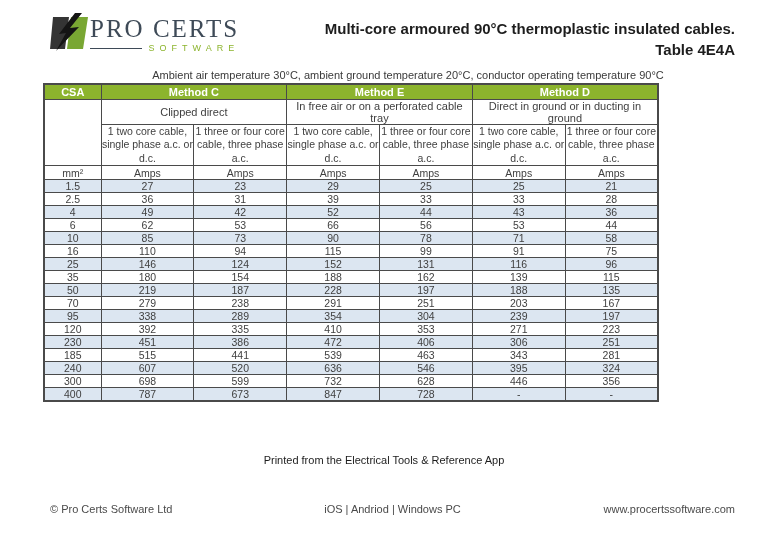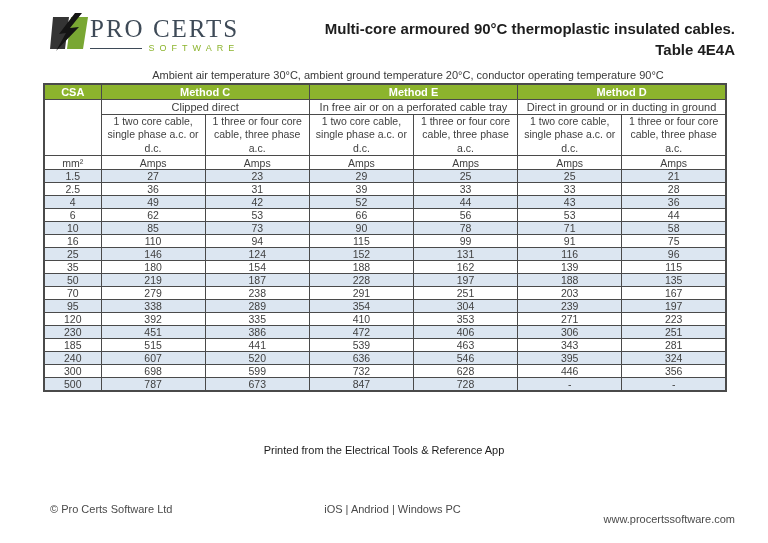--- a/index.html
+++ b/index.html
@@ -31,21 +31,21 @@
   .title-line { font-size: 15px; font-weight: bold; color: #1d1d1d; line-height: 1.4; }
 
   
   .subtitle {
     margin: 9px 0 2px 48px; font-size: 11px; color: #3a3a3a; text-align: center;
   }
 
   
   table.ratings {
     border-collapse: collapse; table-layout: fixed;
-    width: 684px; margin: 2px 0 0 43px;
+    width: 616px; margin: 2px 0 0 43px;
     border: 2px solid #4a4a4a;
     padding-left: 27px;
   }
   table.ratings th, table.ratings td {
     border: 1px solid #4a4a4a; text-align: center; vertical-align: middle;
     overflow: hidden; padding: 0;
   }
   .green-row th {
     background: #8cb42d; color: #ffffff;
     font-size: 11px; font-weight: bold; height: 15px; padding: 0 2px;
@@ -62,21 +62,21 @@
     text-align: center; font-weight: normal; font-size: 11px;
     margin-top: 52px; color: #1d1d1d;
   }
   .bottom {
     display: flex; justify-content: space-between; align-items: center;
     margin: 37px 33px 0 50px; font-size: 11px; color: #4a4a4a;
   }
   .bottom .cell { flex: 1; }
   .bottom .cell.left { text-align: left; }
   .bottom .cell.center { text-align: center; }
-  .bottom .cell.right { text-align: right; margin-top: 20px; }
+  .bottom .cell.right { text-align: right; }
 </style>
 </head>
 <body>
 
 <div class="page">
 
   <div class="top">
     <div class="logo">
       <svg class="logo-icon" viewBox="0 0 40 40">
         <polygon points="3,5 19,5 15,37 0,37" fill="#343434"></polygon>
@@ -279,21 +279,21 @@
         <tr>
           <td>300</td>
           <td>698</td>
           <td>599</td>
           <td>732</td>
           <td>628</td>
           <td>446</td>
           <td>356</td>
         </tr>
         <tr class="stripe">
-          <td>500</td>
+          <td>400</td>
           <td>787</td>
           <td>673</td>
           <td>847</td>
           <td>728</td>
           <td>-</td>
           <td>-</td>
         </tr>
       </tbody>
   </table>
 

